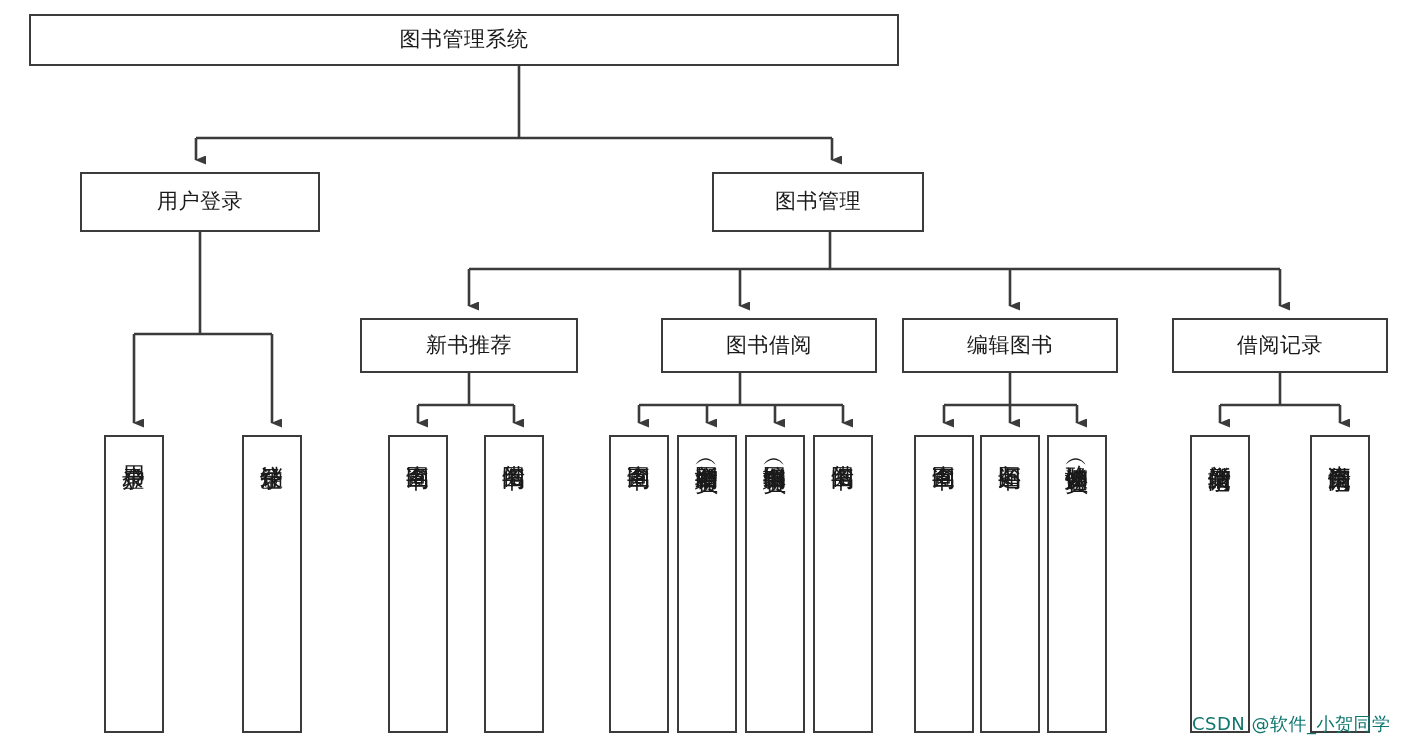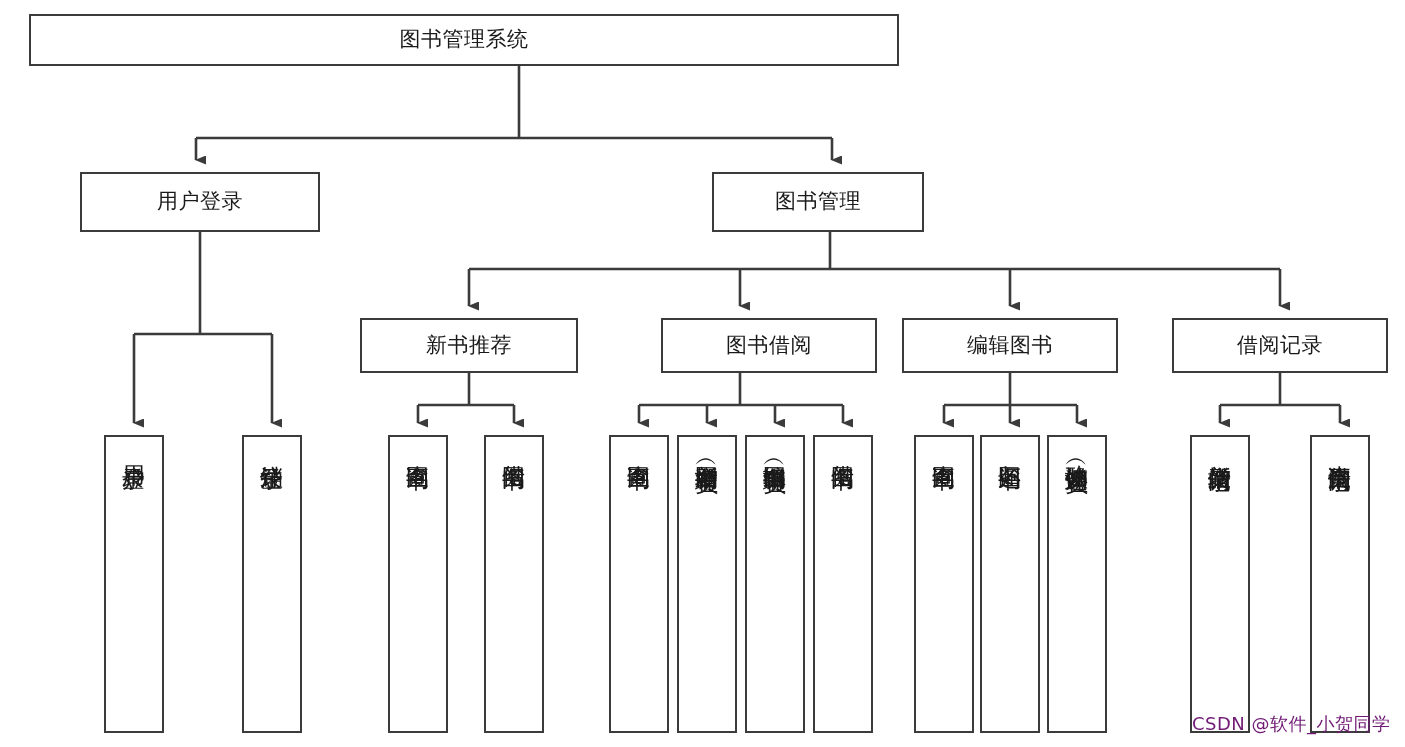--- a/index.html
+++ b/index.html
@@ -53,21 +53,21 @@
     justify-content: flex-start;
   }
   .node .label {
     display: block;
   }
   .watermark {
     position: absolute;
     left: 1192px;
     top: 712px;
     font-size: 18px;
-    color: #701a75;
+    color: #0f766e;
     white-space: nowrap;
     z-index: 3;
     letter-spacing: 0.5px;
   }
 </style>
 </head>
 <body>
 
 <div id="diagram-root">
 

